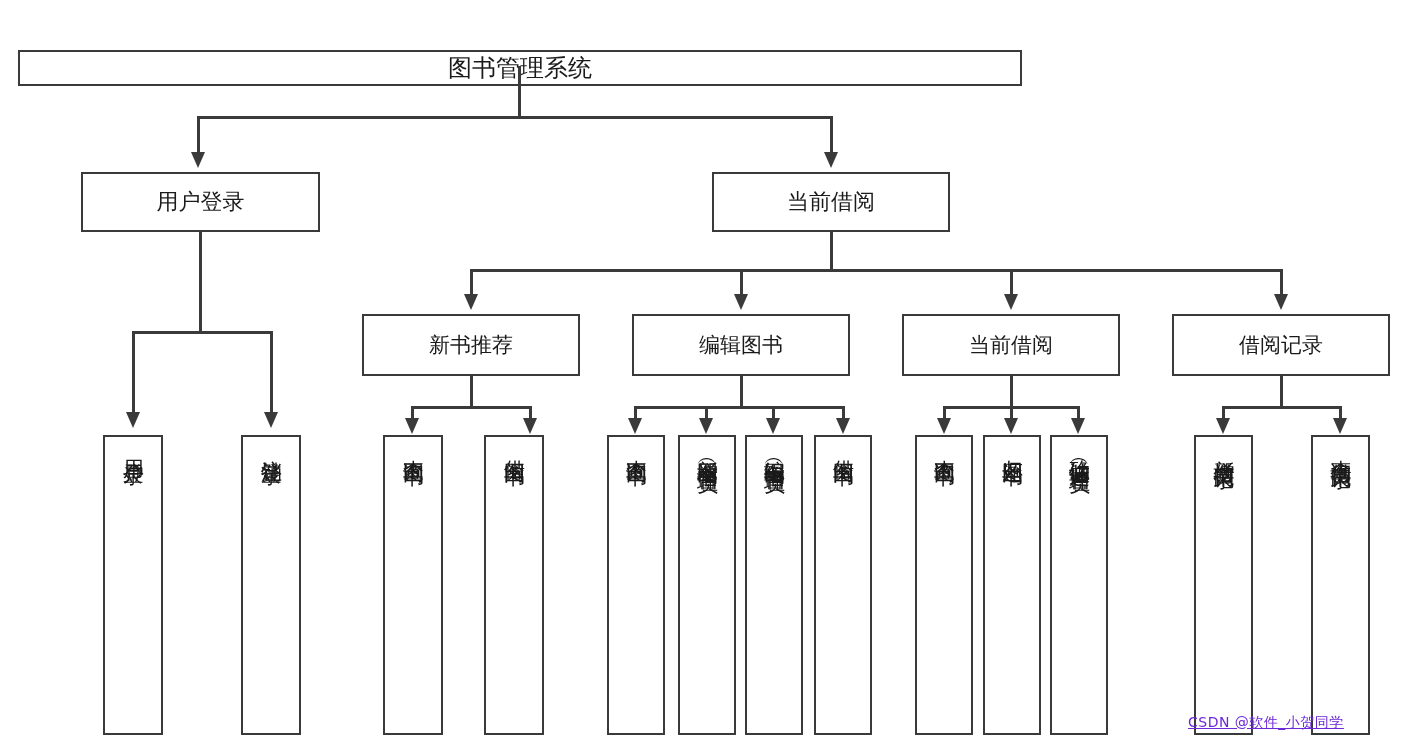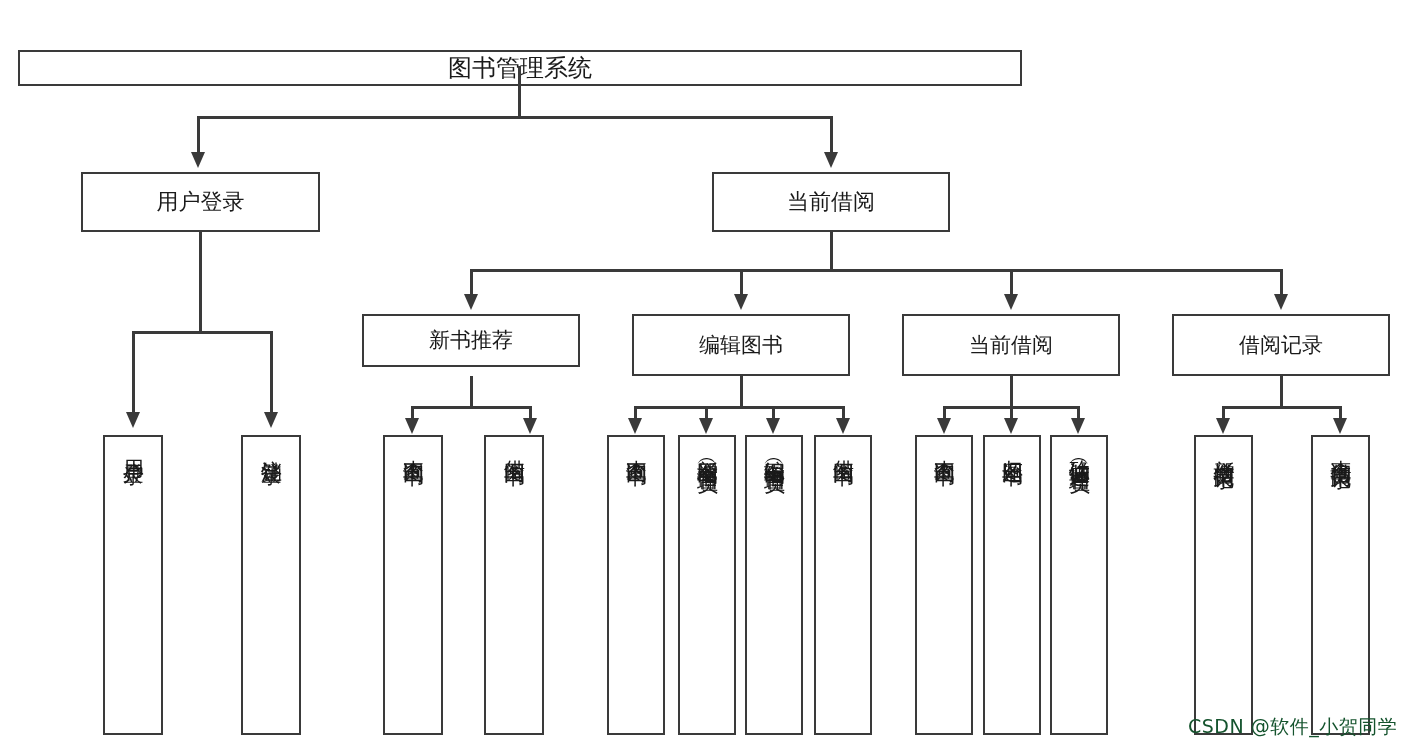--- a/index.html
+++ b/index.html
@@ -59,24 +59,25 @@
   .arrow {
     position: absolute;
     width: 0;
     height: 0;
     border-left: 7px solid transparent;
     border-right: 7px solid transparent;
     border-top: 16px solid #3a3a3a;
   }
   #watermark {
     position: absolute;
-    color: #14532d;
-    font-size: 19px;
+    color: #6d28d9;
+    font-size: 14px;
     white-space: nowrap;
     letter-spacing: 0.5px;
+    text-decoration: underline;
   }
 </style>
 </head>
 <body>
 
 <div id="canvas">
 
   <div class="node root" style="left:18px; top:2px; width:1004px; height:36px;margin-top:48px;">
     <span>图书管理系统</span>
   </div>
@@ -106,21 +107,21 @@
   <div class="edge h" style="left:470px; top:269px; width:812px; height:2.5px;"></div>
   <div class="edge v" style="left:470px; top:269px; width:2.5px; height:28px;"></div>
   <div class="arrow" style="left:464px; top:294px;"></div>
   <div class="edge v" style="left:740px; top:269px; width:2.5px; height:28px;"></div>
   <div class="arrow" style="left:734px; top:294px;"></div>
   <div class="edge v" style="left:1010px; top:269px; width:2.5px; height:28px;"></div>
   <div class="arrow" style="left:1004px; top:294px;"></div>
   <div class="edge v" style="left:1280px; top:269px; width:2.5px; height:28px;"></div>
   <div class="arrow" style="left:1274px; top:294px;"></div>
 
-  <div class="node lvl3" style="left:362px; top:314px; width:218px; height:53px;">
+  <div class="node lvl3" style="left:362px; top:314px; width:218px; height:62px;">
     <span>新书推荐</span>
   </div>
   <div class="node lvl3" style="left:632px; top:314px; width:218px; height:62px;">
     <span>编辑图书</span>
   </div>
   <div class="node lvl3" style="left:902px; top:314px; width:218px; height:62px;">
     <span>当前借阅</span>
   </div>
   <div class="node lvl3" style="left:1172px; top:314px; width:218px; height:62px;">
     <span>借阅记录</span>

